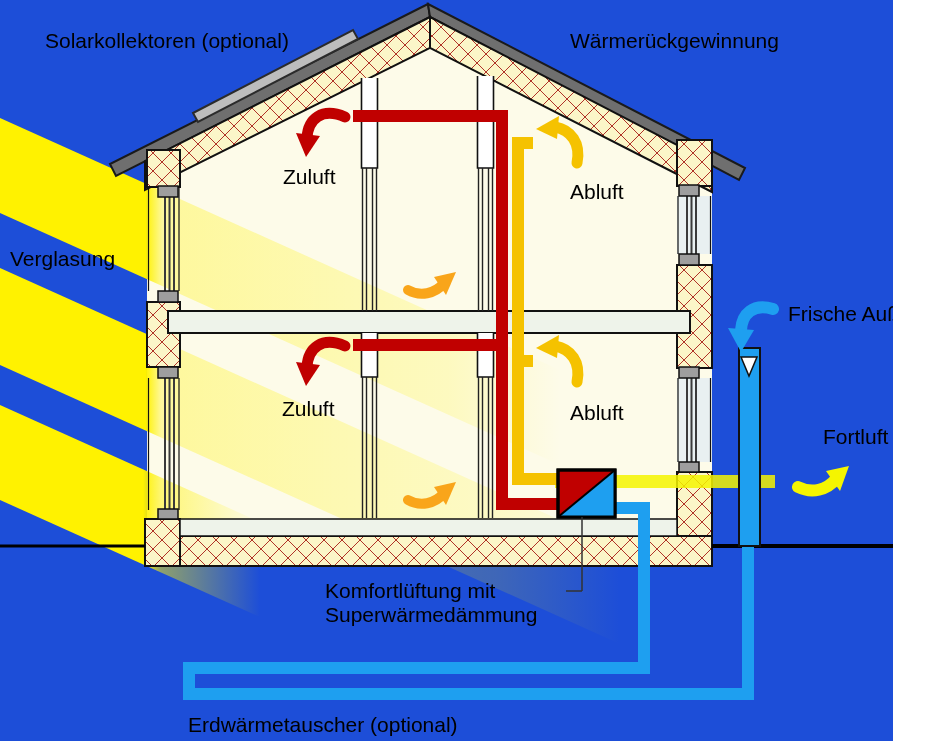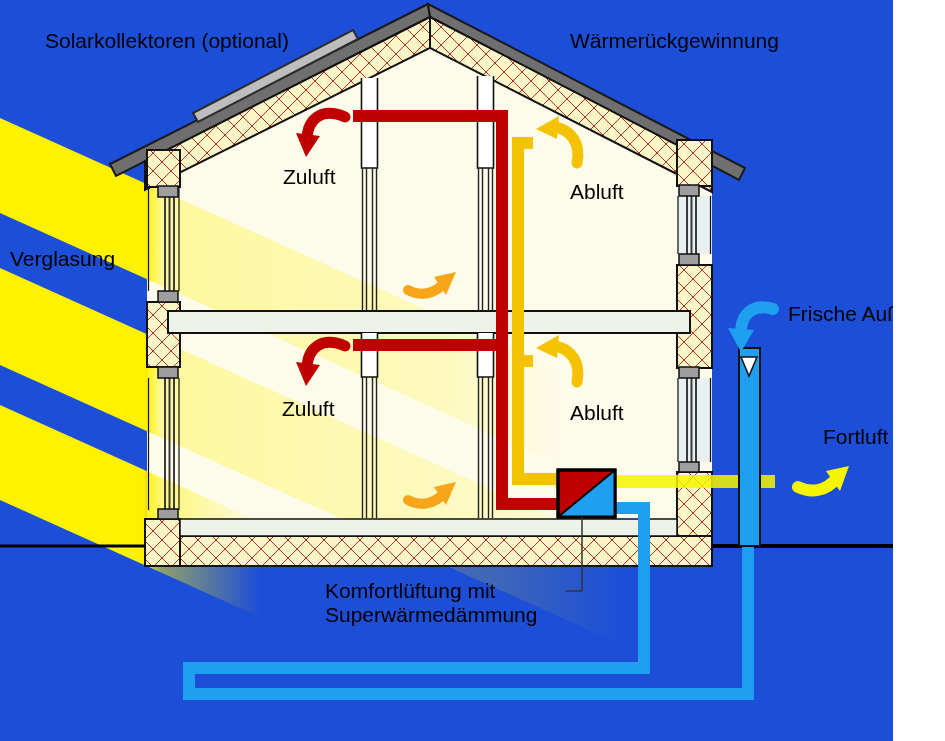--- a/index.html
+++ b/index.html
@@ -197,14 +197,15 @@
 <div class="lbl" style="left:283px;top:164px">Zuluft</div>
 <div class="lbl" style="left:570px;top:179px">Abluft</div>
 <div class="lbl" style="left:282px;top:396px">Zuluft</div>
 <div class="lbl" style="left:570px;top:400px">Abluft</div>
 <div class="lbl" style="left:788px;top:301px">Frische Außenluft</div>
 <div class="lbl" style="left:823px;top:424px">Fortluft</div>
 <div class="lbl lbl-center" style="left:325px;top:579px;width:280px;white-space:normal">
   <div>Komfortlüftung mit</div>
   <div>Superwärmedämmung</div>
 </div>
+<div class="lbl" style="left:188px;top:712px">Erdwärmetauscher (optional)</div>
 
 </div>
 
 </body></html>

